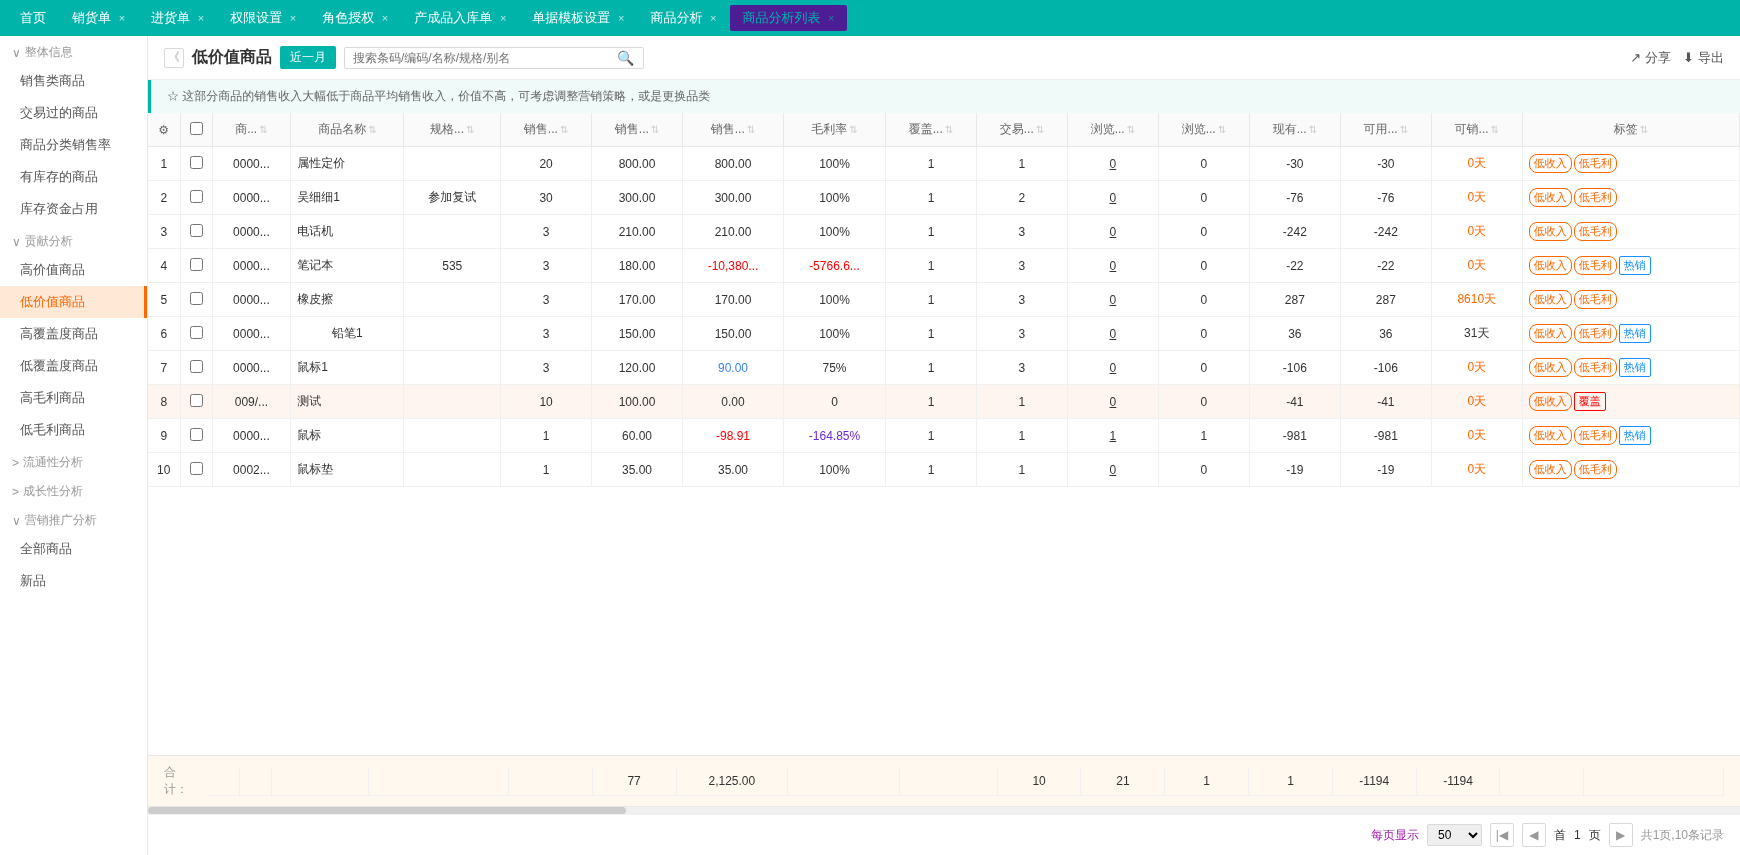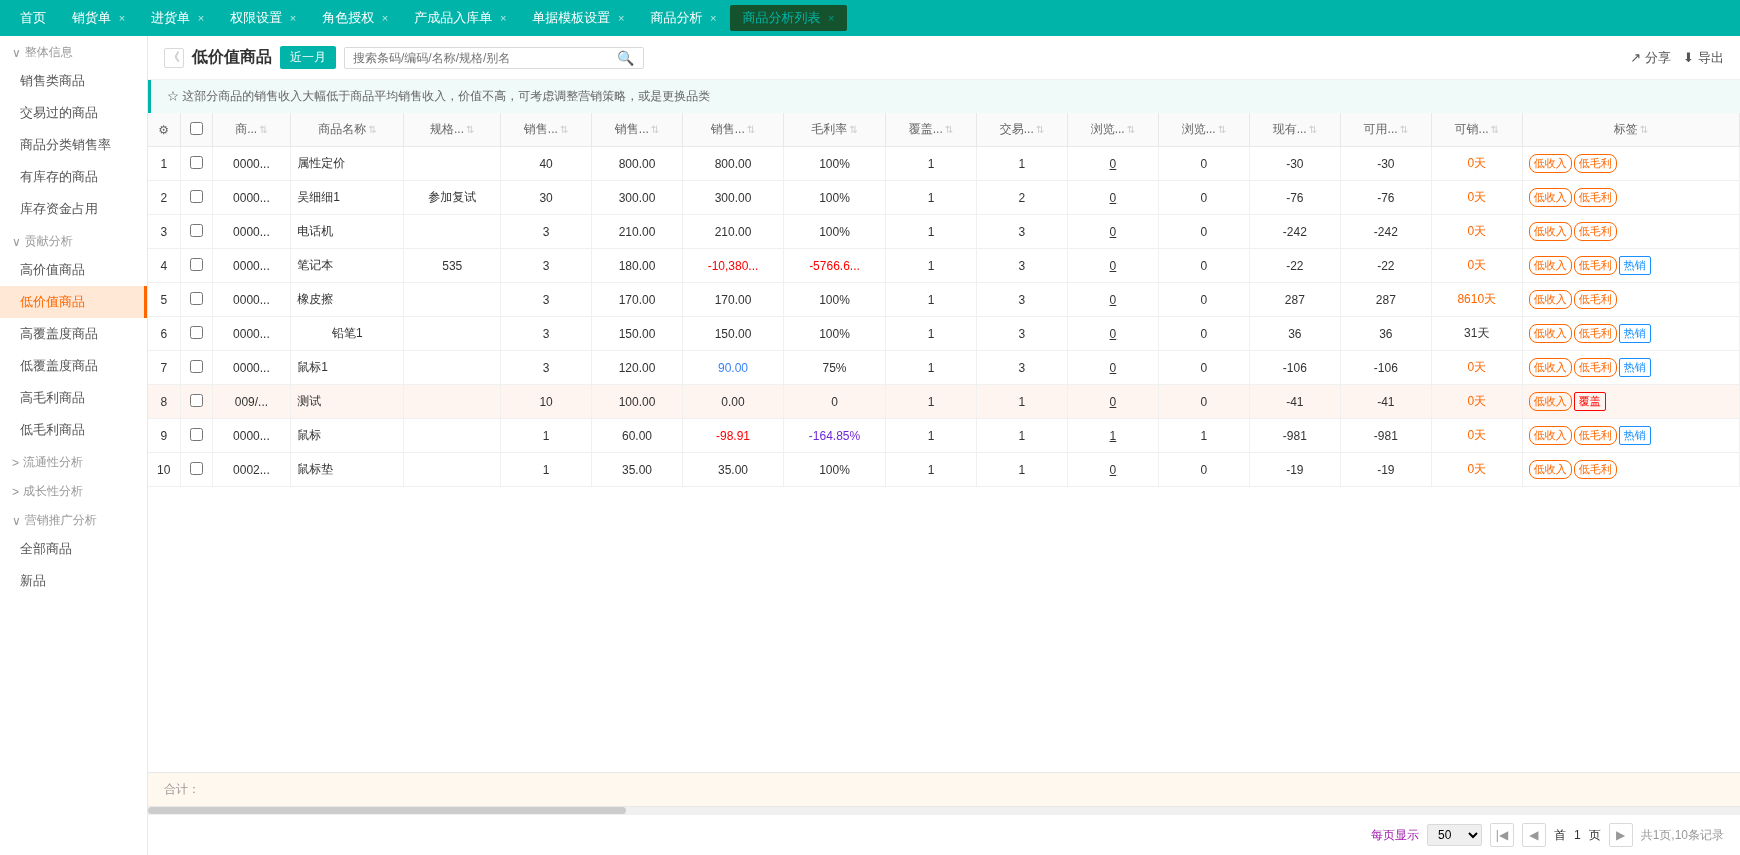--- a/index.html
+++ b/index.html
@@ -15,21 +15,21 @@
       gap: 2px;
     }
     .top-nav .nav-item {
       color: #fff;
       padding: 4px 12px;
       cursor: pointer;
       white-space: nowrap;
       font-size: 13px;
       border-radius: 2px;
     }
-    .top-nav .nav-item.active { background: #14532d; color: #00b4aa; }
+    .top-nav .nav-item.active { background: #4c1d95; color: #00b4aa; }
     .top-nav .nav-item .close-x { margin-left: 4px; font-size: 11px; opacity: 0.7; }
 
     
     .main-layout {
       display: flex;
       height: calc(100vh - 36px);
     }
 
     
     .sidebar {
@@ -348,21 +348,21 @@
             <th>标签<span class="sort-icon">⇅</span></th>
           </tr>
         </thead>
         <tbody id="table-body">
         <tr>
     <td>1</td>
     <td><input type="checkbox" style=""></td>
     <td>0000...</td>
     <td style="text-align:left;">属性定价</td>
     <td></td>
-    <td>40</td>
+    <td>20</td>
     <td>800.00</td>
     <td style="color:#333">800.00</td>
     <td style="color:#333">100%</td>
     <td>1</td>
     <td>1</td>
     <td><span class="link-underline">0</span></td>
     <td>0</td>
     <td>-30</td>
     <td>-30</td>
     <td style="color:#f60">0天</td>
@@ -538,20 +538,43 @@
     <td>-19</td>
     <td style="color:#f60">0天</td>
     <td style="text-align:left;"><span class="tag tag-orange">低收入</span><span class="tag tag-orange">低毛利</span></td>
   </tr>
           </tbody>
       </table>
     </div>
 
     <div class="footer-total">
       <span class="label">合计：</span>
+      <table style="width:100%; border-collapse:collapse; font-size:12px;">
+        <tbody>
+            <tr>
+          <td style="width:32px;"></td>
+          <td style="width:32px;"></td>
+          <td style="min-width:70px;"></td>
+          <td style="min-width:100px;"></td>
+          <td style="min-width:60px;"></td>
+          <td style="min-width:60px; text-align:center;">77</td>
+          <td style="min-width:80px; text-align:center;">2,125.00</td>
+          <td style="min-width:80px;"></td>
+          <td style="min-width:70px;"></td>
+          <td style="min-width:60px; text-align:center;">10</td>
+          <td style="min-width:60px; text-align:center;">21</td>
+          <td style="min-width:60px; text-align:center;">1</td>
+          <td style="min-width:60px; text-align:center;">1</td>
+          <td style="min-width:60px; text-align:center;">-1194</td>
+          <td style="min-width:60px; text-align:center;">-1194</td>
+          <td style="min-width:60px;"></td>
+          <td style="min-width:100px;"></td>
+        </tr>
+      </tbody>
+        </table>
     </div>
 
     <div class="footer-scroll">
       <div class="footer-scroll-inner"></div>
     </div>
 
     <div class="pagination">
       <span class="page-size-label">每页显示</span>
       <select class="page-size-select">
         <option>50</option>

